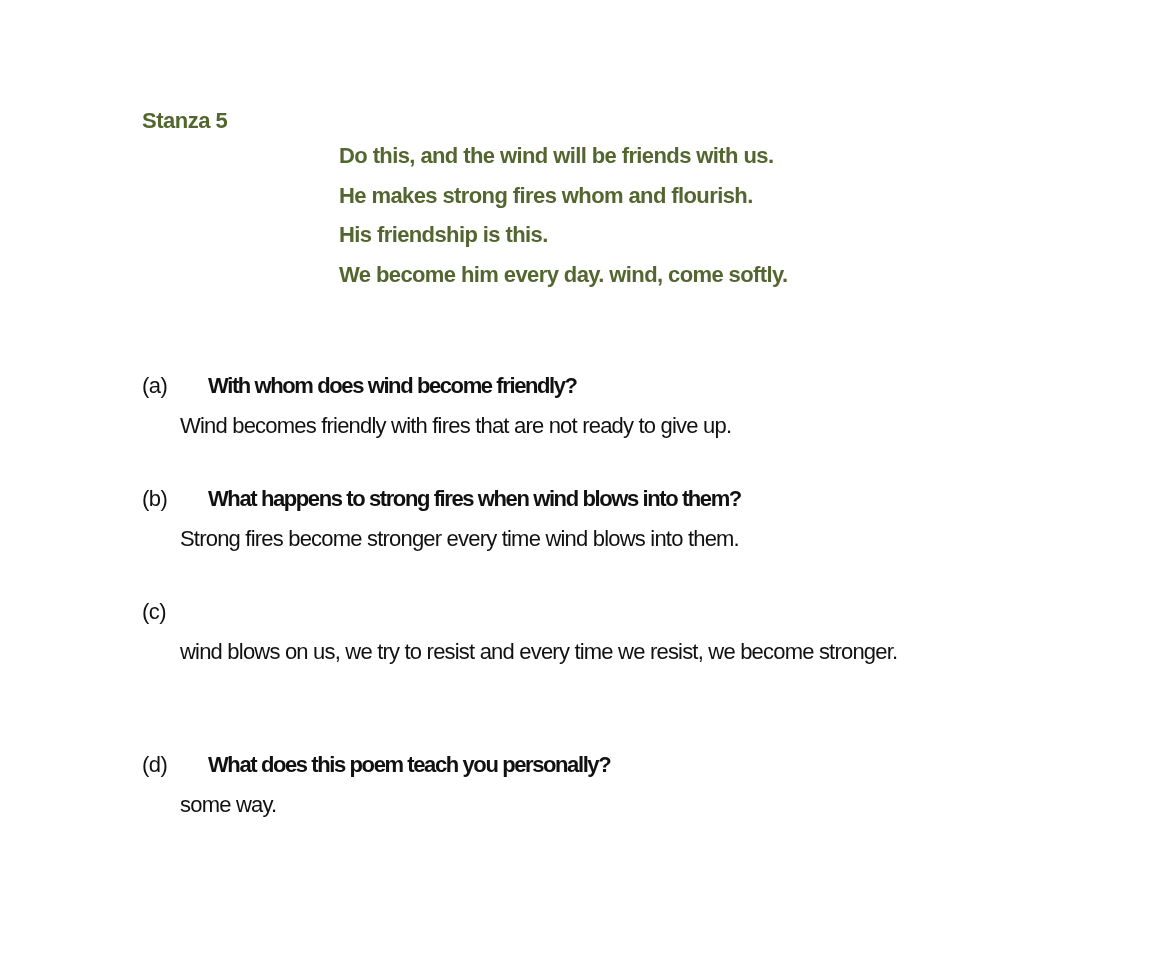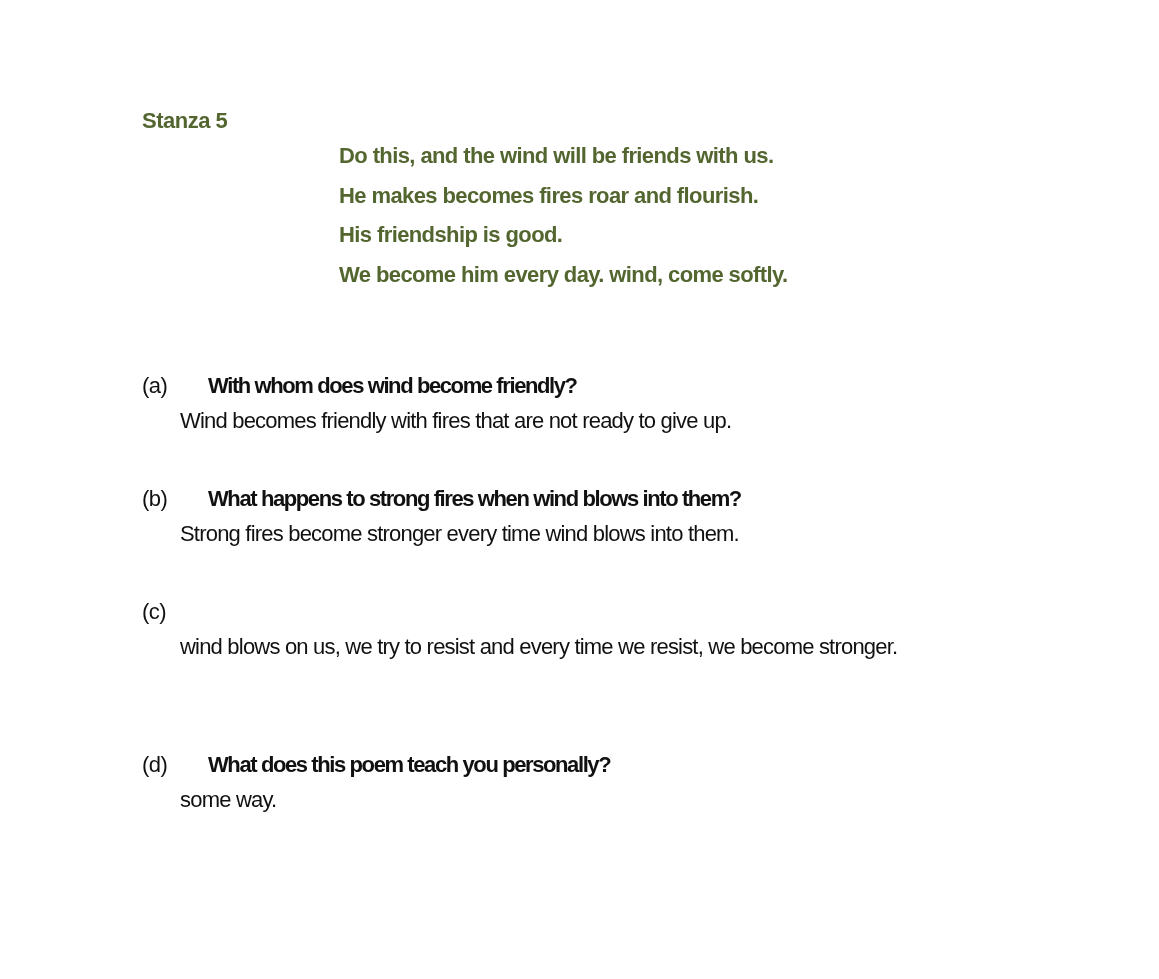--- a/index.html
+++ b/index.html
@@ -18,36 +18,36 @@
     color: #53662f; font-size: 22px; font-weight: bold;
     letter-spacing: -0.6px;
     margin-left: 47px;
   }
   .poem .line { height: 39.5px; line-height: 30px; white-space: nowrap; }
   .qa { position: absolute; left: 142px; color: #111111; }
   .qa .q-row { font-size: 22px; line-height: 30px; white-space: nowrap; display: flex; }
   .qa .q-label { width: 36px; font-weight: normal; letter-spacing: -0.5px; }
   .qa .q-text { font-weight: bold; letter-spacing: -1.4px; margin-left: 30px; }
   .qa .answer {
-    margin-left: 38px; font-size: 22px; line-height: 39.5px; 
+    margin-left: 38px; font-size: 22px; line-height: 39.5px; margin-top: 5px;
     letter-spacing: -0.8px; width: 930px;
   }
   .qa .answer .aline { white-space: nowrap; display: block; }
 </style>
 </head>
 <body>
 
 <div class="page">
 
   <div class="stanza-title">Stanza 5</div>
 
   <div class="poem">
     <div class="line">Do this, and the wind will be friends with us.</div>
-    <div class="line">He makes becomes fires roar and flourish.</div>
-    <div class="line">His friendship is good.</div>
+    <div class="line">He makes strong fires whom and flourish.</div>
+    <div class="line">His friendship is this.</div>
     <div class="line">We become him every day. wind, come softly.</div>
   </div>
 
   <div class="qa" style="top:371px;">
     <div class="q-row">
       <span class="q-label">(a)</span>
       <span class="q-text">With whom does wind become friendly?</span>
     </div>
     <div class="answer">
       <span class="aline">Wind becomes friendly with fires that are not ready to give up.</span>

